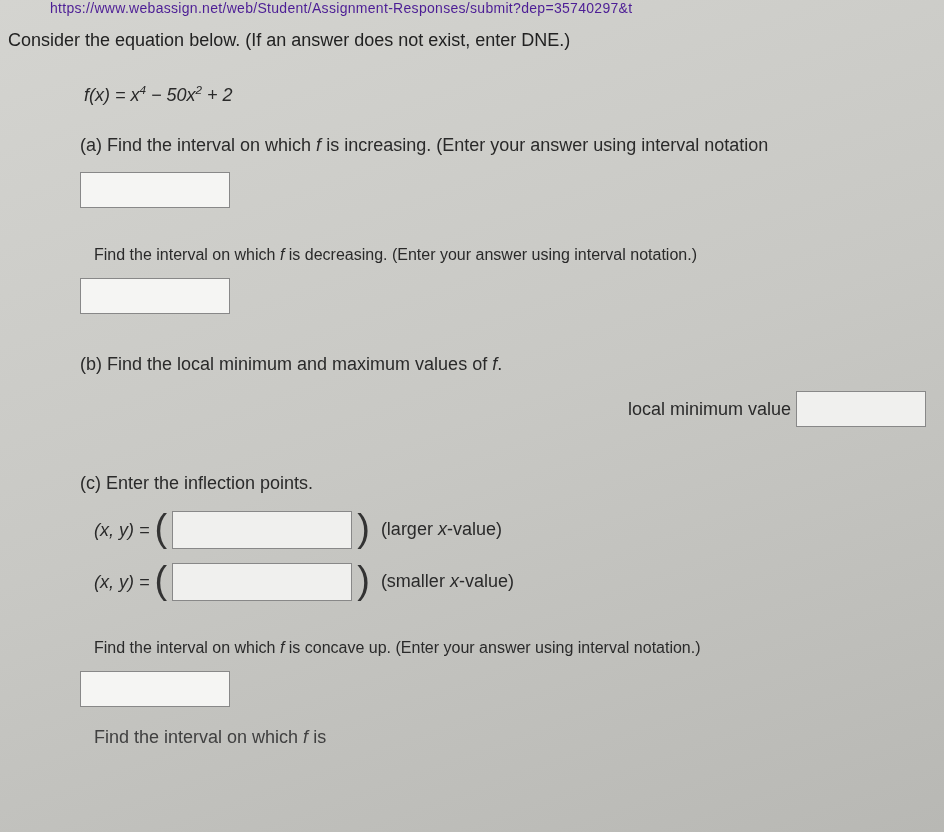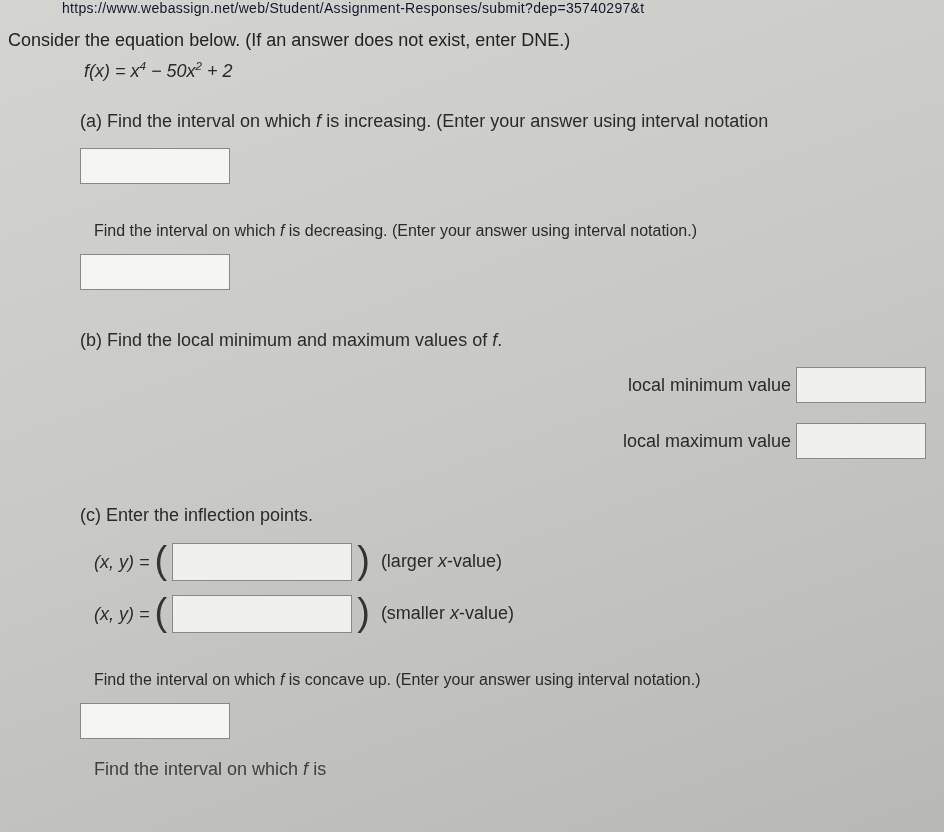--- a/index.html
+++ b/index.html
@@ -9,33 +9,32 @@
       width: 944px;
       height: 832px;
       overflow: hidden;
       color: #2a2a2a;
       font-size: 18px;
     }
     .url-bar {
       height: 18px;
       padding-left: 50px;
       font-size: 14px;
-      color: #0f172a;
+      color: #4c1d95;
       letter-spacing: 0.3px;
       overflow: hidden;
       white-space: nowrap;
-      margin-left: 12px;
     }
     .content {
       padding: 12px 8px 0 8px;
     }
     .intro {
       font-size: 18px;
       color: #222;
-      margin-bottom: 8px;
+      margin-bottom: 32px;
     }
     .equation {
       margin-left: 76px;
       font-size: 18px;
       font-style: italic;
       margin-bottom: 27px;
     }
     .part {
       margin-left: 72px;
       margin-right: 10px;
@@ -133,24 +132,20 @@
 
     <div class="spacer-lg"></div>
 
     <div class="prompt">
       (b) Find the local minimum and maximum values of <span class="ital">f</span>.
     </div>
     <div class="row-labeled">
       <span class="row-label">local minimum value</span>
       <span class="input-med"></span>
     </div>
-    <div class="row-labeled">
-      <span class="row-label">local maximum value</span>
-      <span class="input-med"></span>
-    </div>
 
     <div class="spacer-md"></div>
 
     <div class="prompt">(c) Enter the inflection points.</div>
 
     <div class="point-row">
       <span class="xy">(x, y) = </span>
       <span class="paren">(</span>
       <span class="input-wide"></span>
       <span class="paren">)</span>

